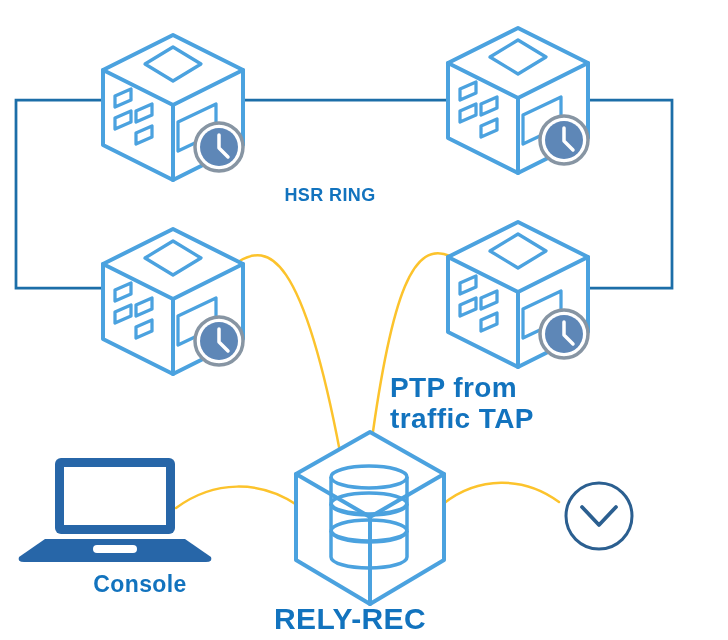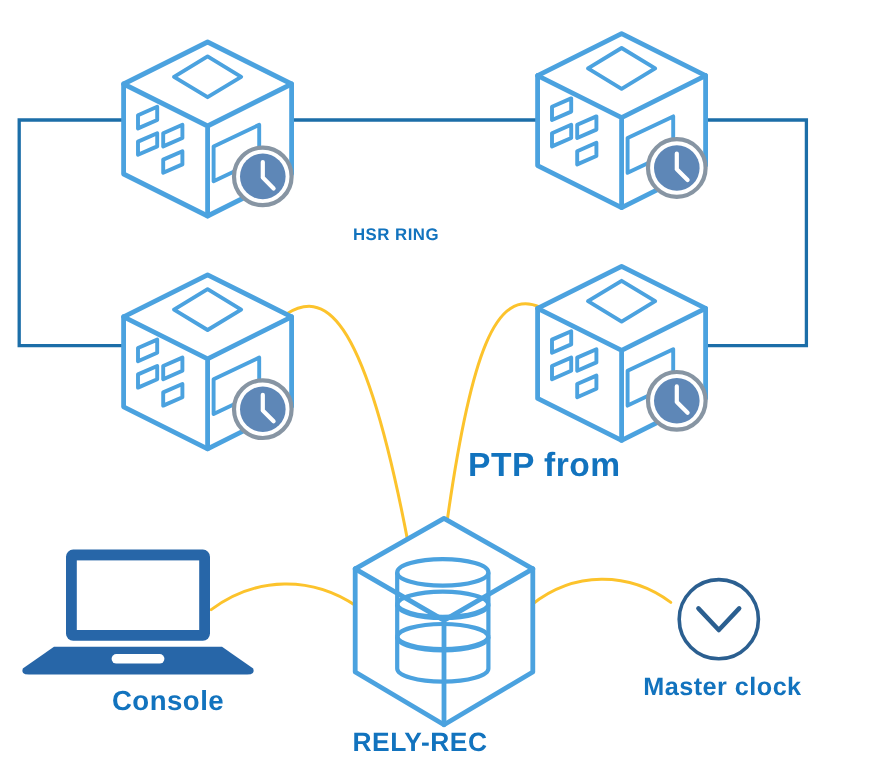--- a/index.html
+++ b/index.html
@@ -45,25 +45,25 @@
 
   
   .lbl {
     position: absolute;
     font-weight: bold;
     color: var(--label-text);
     letter-spacing: 0.4px;
     white-space: nowrap;
   }
   .lbl.centered { transform: translate(-50%, -50%); }
-  .lbl-hsr     { left: 330px; top: 195px; font-size: 14px; }
+  .lbl-hsr     { left: 330px; top: 195px; font-size: 18px; }
   .lbl-ptp     { left: 390px; top: 372px; font-size: 28px; line-height: 31px; }
   .lbl-ptp span { display: block; }
   .lbl-console { left: 140px; top: 584px; font-size: 23px; }
-  .lbl-rely    { left: 350px; top: 619px; font-size: 22px; }
+  .lbl-rely    { left: 350px; top: 619px; font-size: 30px; }
   .lbl-master  { left: 602px; top: 573px; font-size: 21px; }
 </style>
 </head>
 <body>
 
 <div class="stage">
 
   <svg width="728" height="640" viewBox="0 0 728 640">
     <defs>
 
@@ -132,21 +132,21 @@
     <g>
       <circle class="master-circle" cx="599" cy="516" r="33"></circle>
       <path class="master-check" d="M582,507 L599,525 L616,507"></path>
     </g>
   </svg>
 
   <div class="lbl lbl-hsr centered">HSR RING</div>
 
   <div class="lbl lbl-ptp">
     <span>PTP from</span>
+    <span>traffic TAP</span>
   </div>
 
   <div class="lbl lbl-console centered">Console</div>
 
   <div class="lbl lbl-rely centered">RELY-REC</div>
 
-  <div class="lbl lbl-master centered">Master clock</div>
 
 </div>
 
 </body></html>

